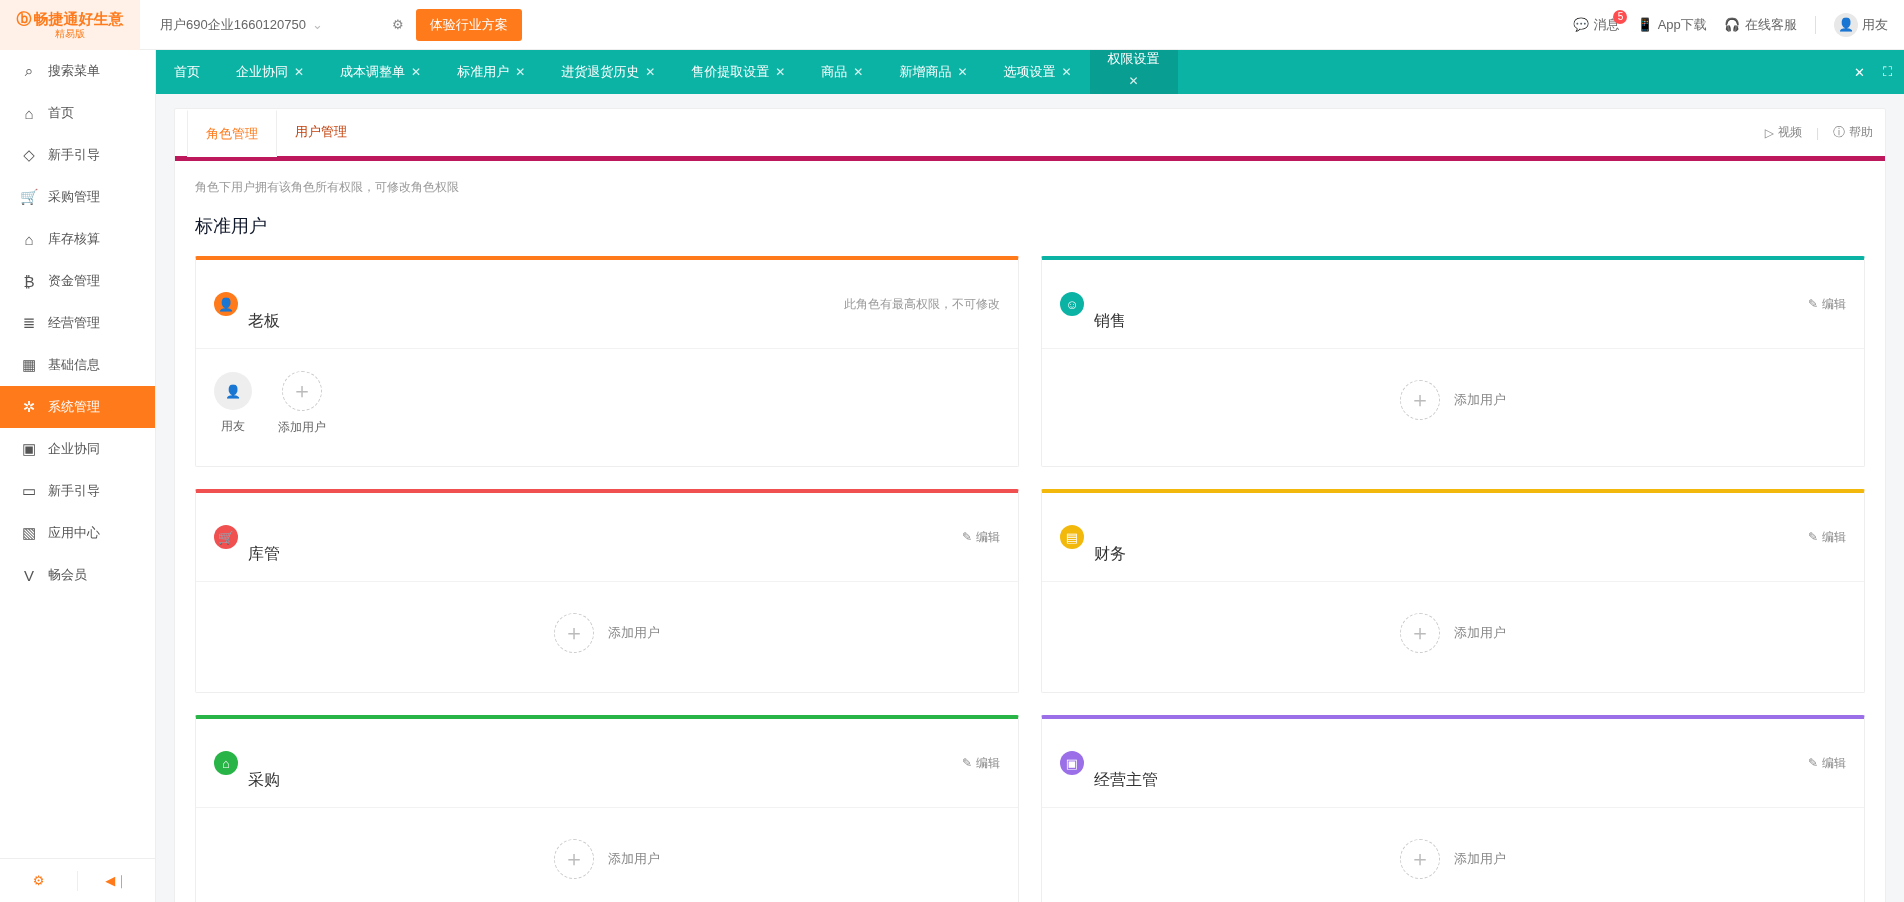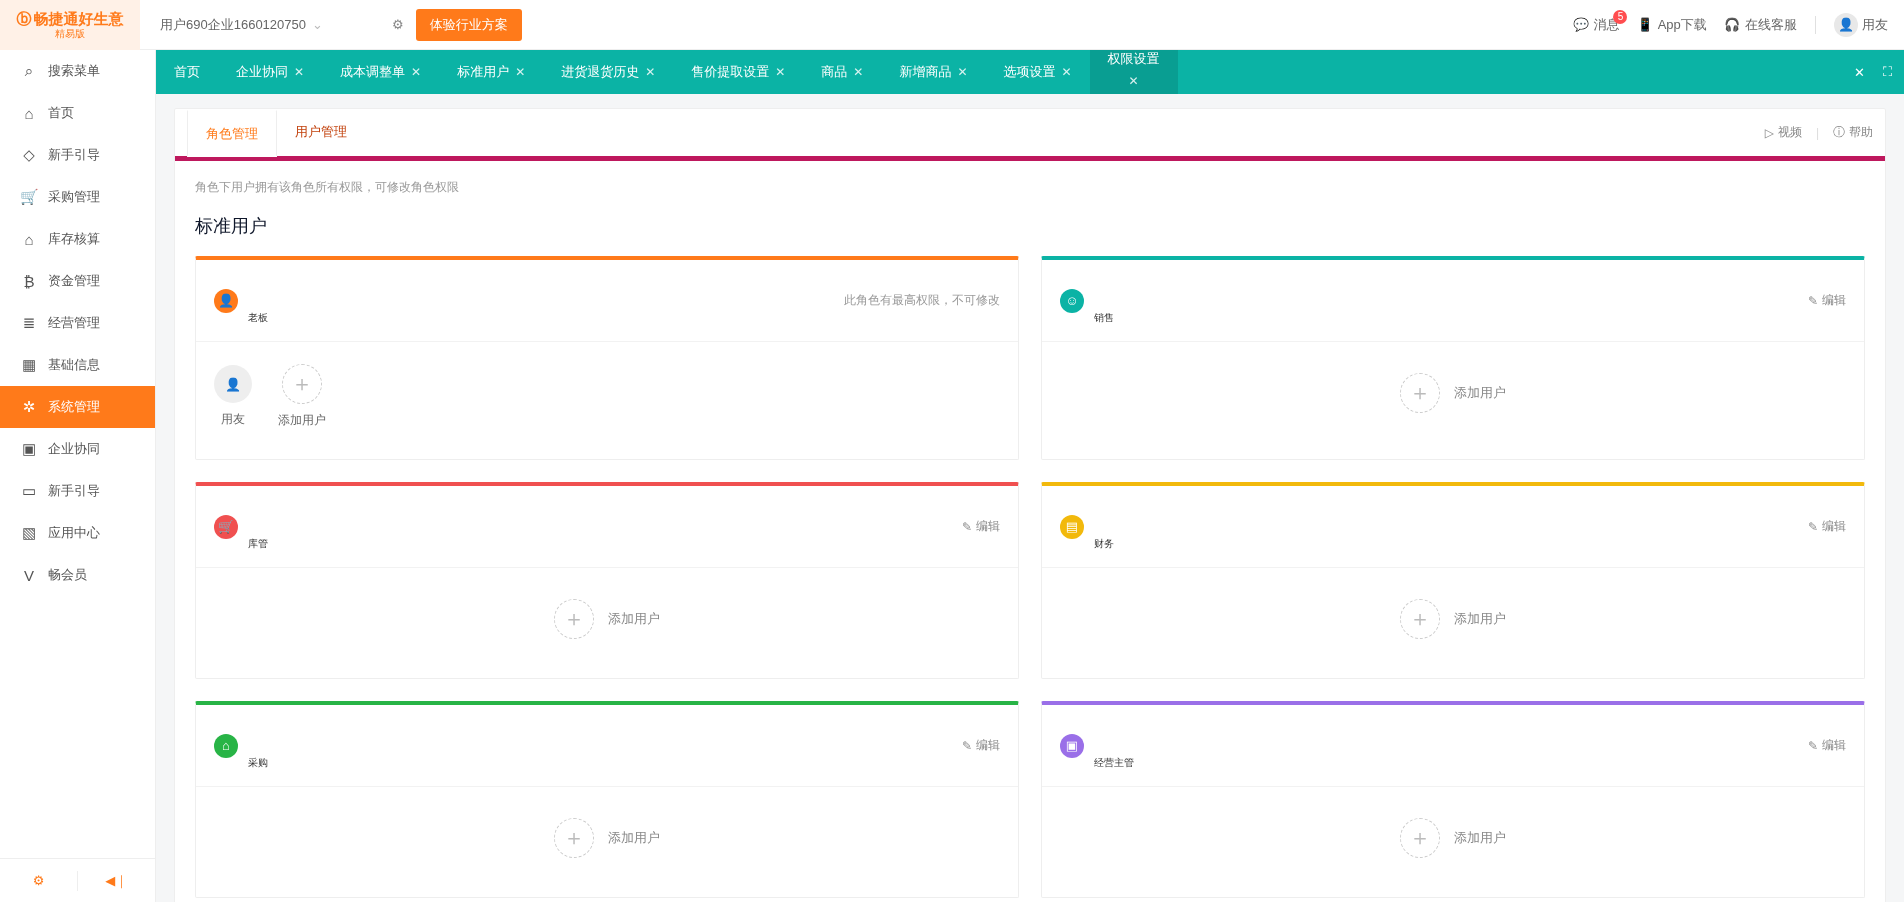--- a/index.html
+++ b/index.html
@@ -62,21 +62,21 @@
 .role-card.teal   { border-top-color:#0bb3a5; }
 .role-card.red    { border-top-color:#f05050; }
 .role-card.yellow { border-top-color:#f2b90c; }
 .role-card.green  { border-top-color:#28b446; }
 .role-card.purple { border-top-color:#9a6fe8; }
 
 .role-hd { display:flex; align-items:center; padding:16px 18px; border-bottom:1px solid #f2f2f2; }
 .role-ico { width:24px; height:24px; border-radius:50%; display:flex; align-items:center; justify-content:center; color:#fff; font-size:13px; }
 .role-ico.orange{background:#ff7a1a;} .role-ico.teal{background:#0bb3a5;} .role-ico.red{background:#f05050;}
 .role-ico.yellow{background:#f2b90c;} .role-ico.green{background:#28b446;} .role-ico.purple{background:#9a6fe8;}
-.role-name { margin-left:10px; font-size:10px; color:#333;margin-top:35px; }
+.role-name { margin-left:10px; font-size:16px; color:#333;margin-top:35px; }
 .role-hd-spacer{flex:1;}
 .role-note { color:#999; font-size:12px; }
 .role-edit { color:#888; font-size:12px; display:flex; gap:4px; align-items:center; cursor:pointer; }
 
 .role-body { padding:22px 18px 30px; display:flex; align-items:center; gap:26px; min-height:110px; }
 .user-chip { display:flex; flex-direction:column; align-items:center; gap:8px; }
 .avatar-md { width:38px; height:38px; border-radius:50%; background:#eee; display:flex; align-items:center; justify-content:center; color:#bbb; }
 .user-chip .name { font-size:12px; color:#666; }
 .add-user { display:flex; align-items:center; gap:14px; cursor:pointer; }
 .add-circle { width:40px; height:40px; border:1px dashed #ccc; border-radius:50%; display:flex; align-items:center; justify-content:center; color:#bbb; font-size:22px; }

